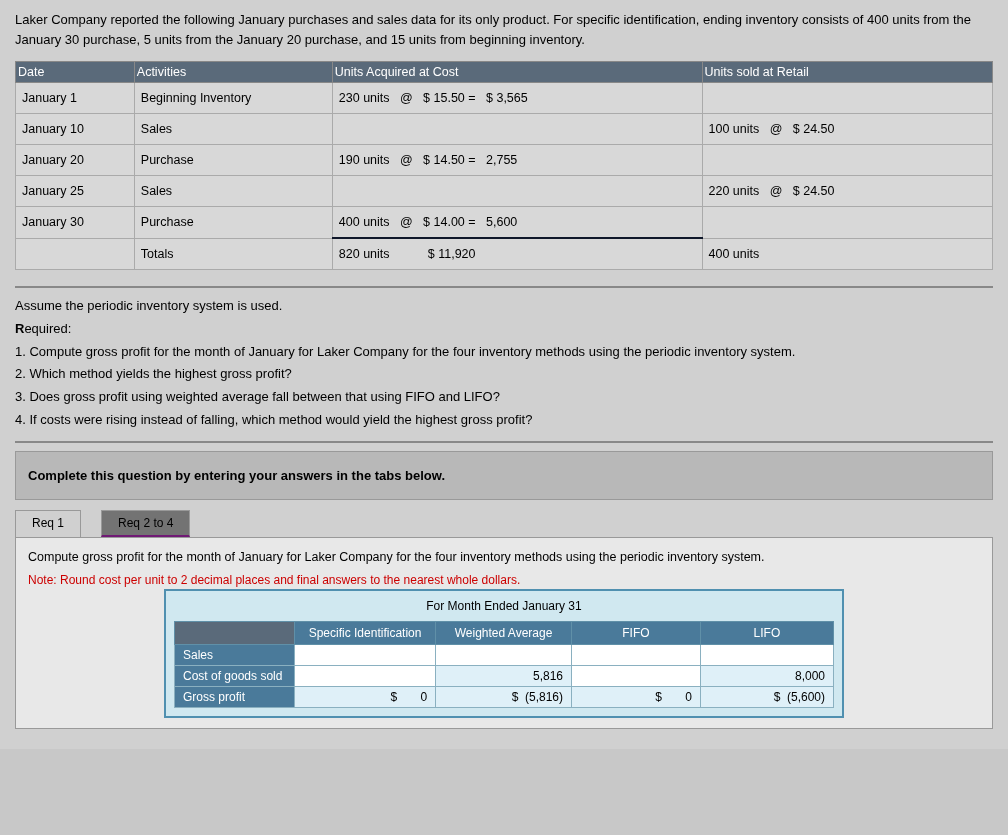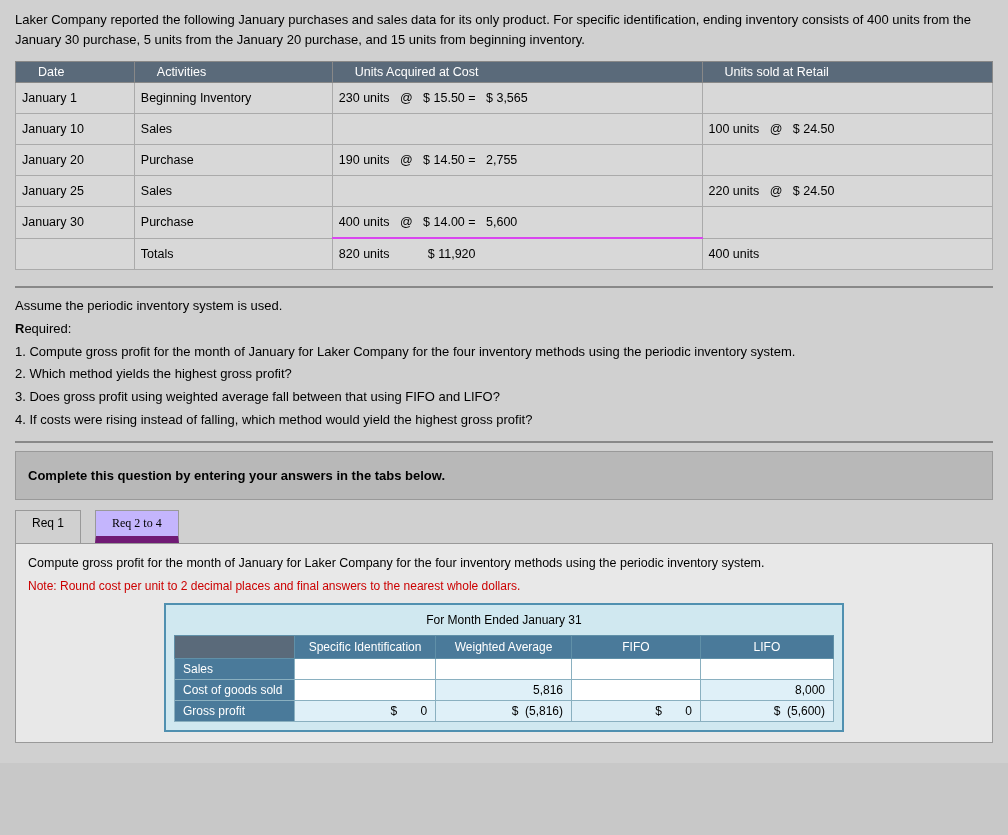--- a/index.html
+++ b/index.html
@@ -24,21 +24,21 @@
     .top-table {
       width: 100%;
       border-collapse: collapse;
       margin-bottom: 16px;
       font-size: 12.5px;
     }
     .top-table th {
       background: #5a6a7a;
       color: #fff;
       border: 1px solid #888;
-      padding: 3px 22px;
+      padding: 3px 2px;
       text-align: left;
       font-weight: normal;
     }
     .top-table td {
       border: 1px solid #aaa;
       padding: 8px 6px;
       background: #d8d8d8;
       vertical-align: top;
     }
     .top-table .col-date { width: 90px; }
@@ -62,56 +62,55 @@
       padding: 16px 12px;
       margin-bottom: 10px;
       font-size: 13px;
       font-weight: bold;
       color: #000;
     }
 
     
     .tabs-container {
       display: flex;
-      gap: 14px;
+      gap: 20px;
       margin-bottom: 0;
     }
     .tab {
       background: #d0d0d0;
       border: 1px solid #999;
       border-bottom: none;
       padding: 5px 16px;
       cursor: pointer;
       font-size: 12px;
       color: #000;
     }
     .tab.active {
-      background: #c4b5fd;
-      border-bottom: 7px solid #701a75;
+      background: #737373;
+      border-bottom: 2px solid #701a75;
       z-index: 1;
-      font-family: Liberation Serif, serif;
     }
 
     
     .tab-content {
       background: #e8e8e8;
       border: 1px solid #999;
       padding: 10px 12px;
       margin-bottom: 10px;
     }
     .tab-content-text {
       font-size: 12.5px;
       color: #000;
       margin-bottom: 6px;
       line-height: 1.5;
     }
     .tab-content-note {
       font-size: 12px;
       color: #c00;
-      margin-bottom: 10px;
+      margin-bottom: 2px;
     }
 
     
     .company-table-wrapper {
       background: #d0e8f0;
       border: 2px solid #5090b0;
       padding: 8px;
       max-width: 680px;
       margin: 0 auto;
     }
@@ -218,21 +217,21 @@
       </tr>
       <tr>
         <td>January 30</td>
         <td>Purchase</td>
         <td>400 units &nbsp;&nbsp;@&nbsp;&nbsp; $ 14.00 =&nbsp;&nbsp; 5,600</td>
         <td></td>
       </tr>
       <tr>
         <td></td>
         <td>Totals</td>
-        <td style="border-top:2px solid #d946ef;">820 units &nbsp;&nbsp;&nbsp;&nbsp;&nbsp;&nbsp;&nbsp;&nbsp;&nbsp; $ 11,920</td>
+        <td style="border-top:2px solid #0f172a;">820 units &nbsp;&nbsp;&nbsp;&nbsp;&nbsp;&nbsp;&nbsp;&nbsp;&nbsp; $ 11,920</td>
         <td>400 units</td>
       </tr>
     </tbody>
   </table>
 
   <hr class="divider">
 
   <div class="assume-section">
     <p>
       <span>A</span>ssume the periodic inventory system is used.

